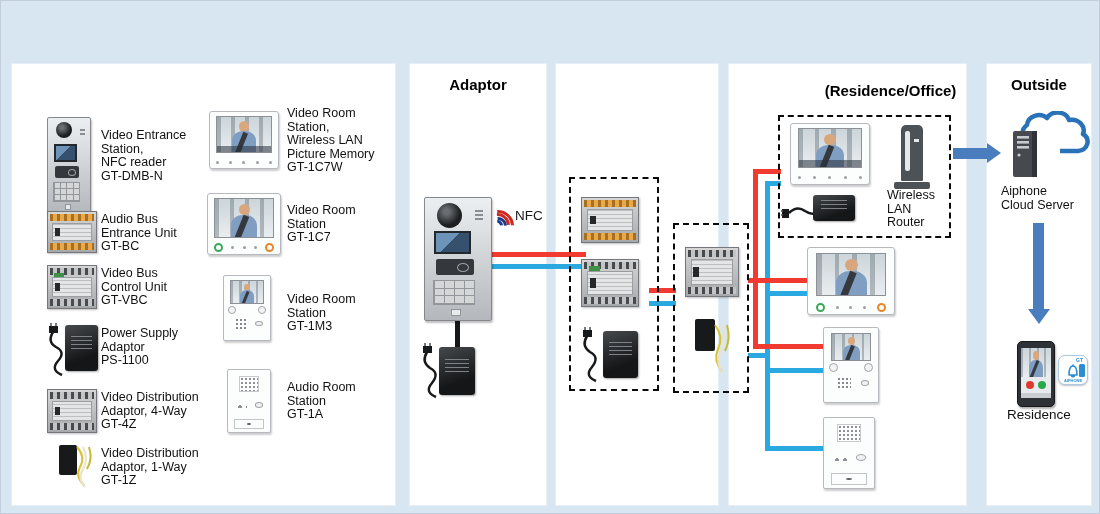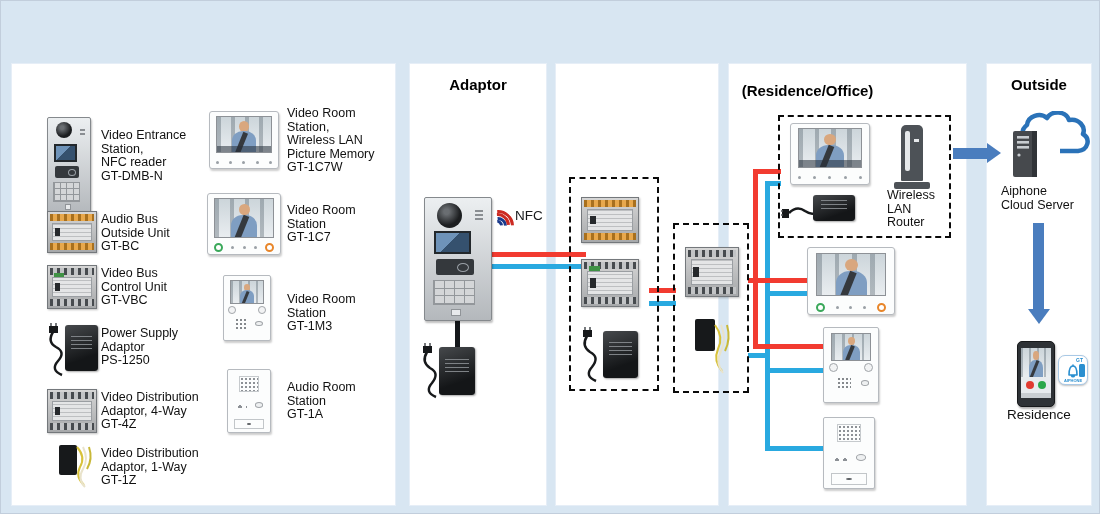--- a/index.html
+++ b/index.html
@@ -118,21 +118,21 @@
 <div id="canvas">
 
 
   <div class="panel" style="left:10px;width:385px"></div>
   <div class="panel" style="left:408px;width:138px"></div>
   <div class="panel" style="left:554px;width:164px"></div>
   <div class="panel" style="left:727px;width:239px"></div>
   <div class="panel" style="left:985px;width:106px"></div>
 
   <div class="ptitle" style="left:408px;top:75px;width:138px">Adaptor</div>
-  <div class="ptitle" style="left:687px;top:81px;width:239px">(Residence/Office)</div>
+  <div class="ptitle" style="left:770px;top:81px;width:239px">(Residence/Office)</div>
   <div class="ptitle" style="left:985px;top:75px;width:106px">Outside</div>
 
   <div class="wire wred" style="left:489px;top:251px;width:96px;height:5px"></div>
   <div class="wire wblu" style="left:489px;top:263px;width:96px;height:5px"></div>
   <div class="wire wred" style="left:648px;top:287px;width:27px;height:5px"></div>
   <div class="wire wblu" style="left:648px;top:300px;width:27px;height:5px"></div>
   <div class="wire wred" style="left:747px;top:277px;width:10px;height:5px"></div>
   <div class="wire wblu" style="left:747px;top:352px;width:22px;height:5px"></div>
   <div class="wire wred" style="left:752px;top:168px;width:5px;height:180px"></div>
   <div class="wire wblu" style="left:764px;top:180px;width:5px;height:270px"></div>
@@ -161,41 +161,41 @@
 Station,
 NFC reader
 GT-DMB-N</div>
 
   <div class="din din-orange" style="left:46px;top:210px;width:50px;height:42px">
     <i class="din-t"></i>
       <i class="din-face"></i>
       <i class="din-b"></i>
   </div>
   <div class="lbl" style="left:100px;top:212px">Audio Bus
-Outside Unit
+Entrance Unit
 GT-BC</div>
 
   <div class="din din-green" style="left:46px;top:264px;width:50px;height:44px">
     <i class="din-t"></i>
       <i class="din-face"></i>
       <i class="din-b"></i>
   </div>
   <div class="lbl" style="left:100px;top:266px">Video Bus
 Control Unit
 GT-VBC</div>
 
   <svg class="cord" style="left:44px;top:322px" width="26" height="54" viewBox="0 0 26 54">
     <path d="M8 9 q-6 10 3 15 q10 5 2 14 q-8 9 4 14" stroke="#17191b" stroke-width="2.5" fill="none"></path>
     <rect x="4" y="3" width="9" height="7" fill="#17191b"></rect>
       <path d="M6 0 v3 M11 0 v3" stroke="#55595d" stroke-width="1.6" fill="none"></path>
   </svg>
   <div class="psu" style="left:64px;top:324px;width:33px;height:46px"></div>
   <div class="lbl" style="left:100px;top:326px">Power Supply
 Adaptor
-PS-1250</div>
+PS-1100</div>
 
   <div class="din" style="left:46px;top:388px;width:50px;height:44px">
     <i class="din-t"></i>
       <i class="din-face"></i>
       <i class="din-b"></i>
   </div>
   <div class="lbl" style="left:100px;top:390px">Video Distribution
 Adaptor, 4-Way
 GT-4Z</div>
 

